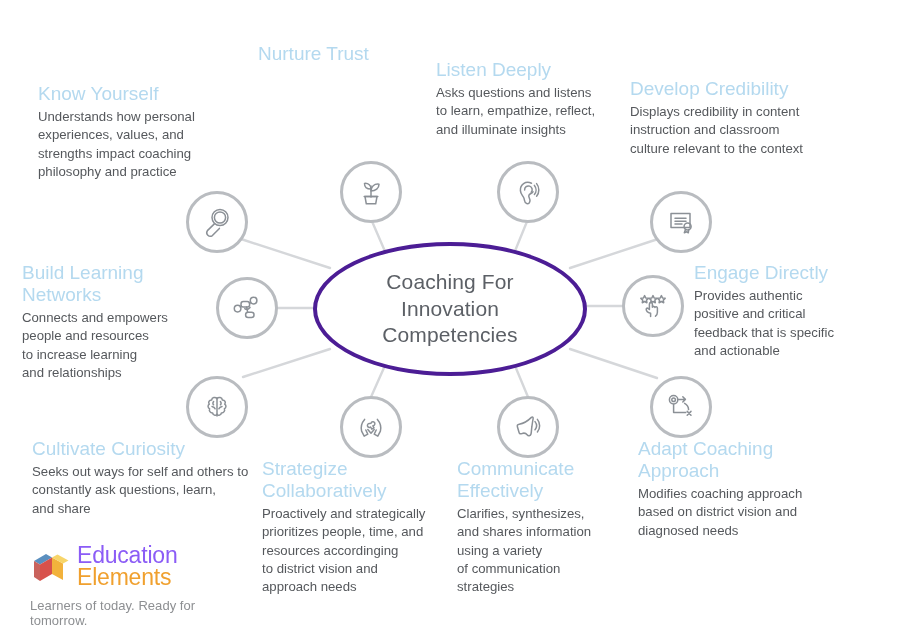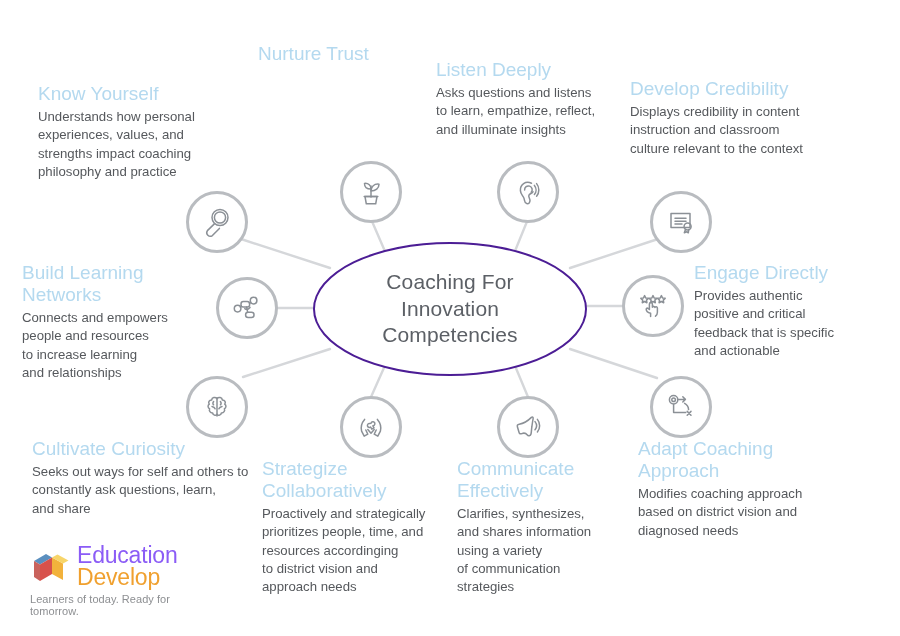--- a/index.html
+++ b/index.html
@@ -38,21 +38,21 @@
   }
   .node svg { display: block; }
   .node .gl { fill: none; stroke: #8b9096; stroke-width: 1.5; stroke-linecap: round; stroke-linejoin: round; }
 
   
   #hub {
     position: absolute;
     left: 313px; top: 242px;
     width: 274px; height: 134px;
     border-radius: 50%;
-    border: 2px solid #4c1d95;
+    border: 4px solid #4c1d95;
     background: #ffffff;
     display: flex;
     align-items: center;
     justify-content: center;
     z-index: 3;
   }
   #hub-title {
     font-size: 21px;
     line-height: 1.28;
     color: #5c6066;
@@ -89,21 +89,22 @@
   #logo-words { margin-left: 3px; margin-top: -1px; }
   #logo-edu {
     font-size: 23px; color: #8b5cf6; line-height: .96;
     letter-spacing: -.2px;
   }
   #logo-ele {
     font-size: 23px; color: #f0a02e; line-height: .96;
     letter-spacing: -.2px;
   }
   #logo-tag {
-    font-size: 11px;
+    margin-top: 5px;
+    font-size: 13px;
     color: #8d8f92;
     letter-spacing: .05px;
   }
 </style>
 </head>
 <body>
 
 <div id="stage">
 
   <svg id="wires" viewBox="0 0 900 636">
@@ -324,19 +325,19 @@
         <svg width="44" height="44" viewBox="0 0 44 44">
           <path d="M4 16 L16 9 L22 12.5 L10 19.5 Z" fill="#5b8fbf"></path>
           <path d="M4 16 L10 19.5 L10 36 L4 32 Z" fill="#c9625c"></path>
           <path d="M10 19.5 L22 12.5 L22 29 L10 36 Z" fill="#d8514b"></path>
           <path d="M22 12.5 L33 18.6 L33 35 L22 29 Z" fill="#f2b23c"></path>
           <path d="M22 12.5 L33 18.6 L38.5 15.6 L27.5 9.5 Z" fill="#f7d56a"></path>
         </svg>
       </span>
       <span id="logo-words">
         <div id="logo-edu">Education</div>
-        <div id="logo-ele">Develop</div>
+        <div id="logo-ele">Elements</div>
       </span>
     </div>
     <div id="logo-tag">Learners of today. Ready for tomorrow.</div>
   </div>
 
 </div>
 
 </body></html>

